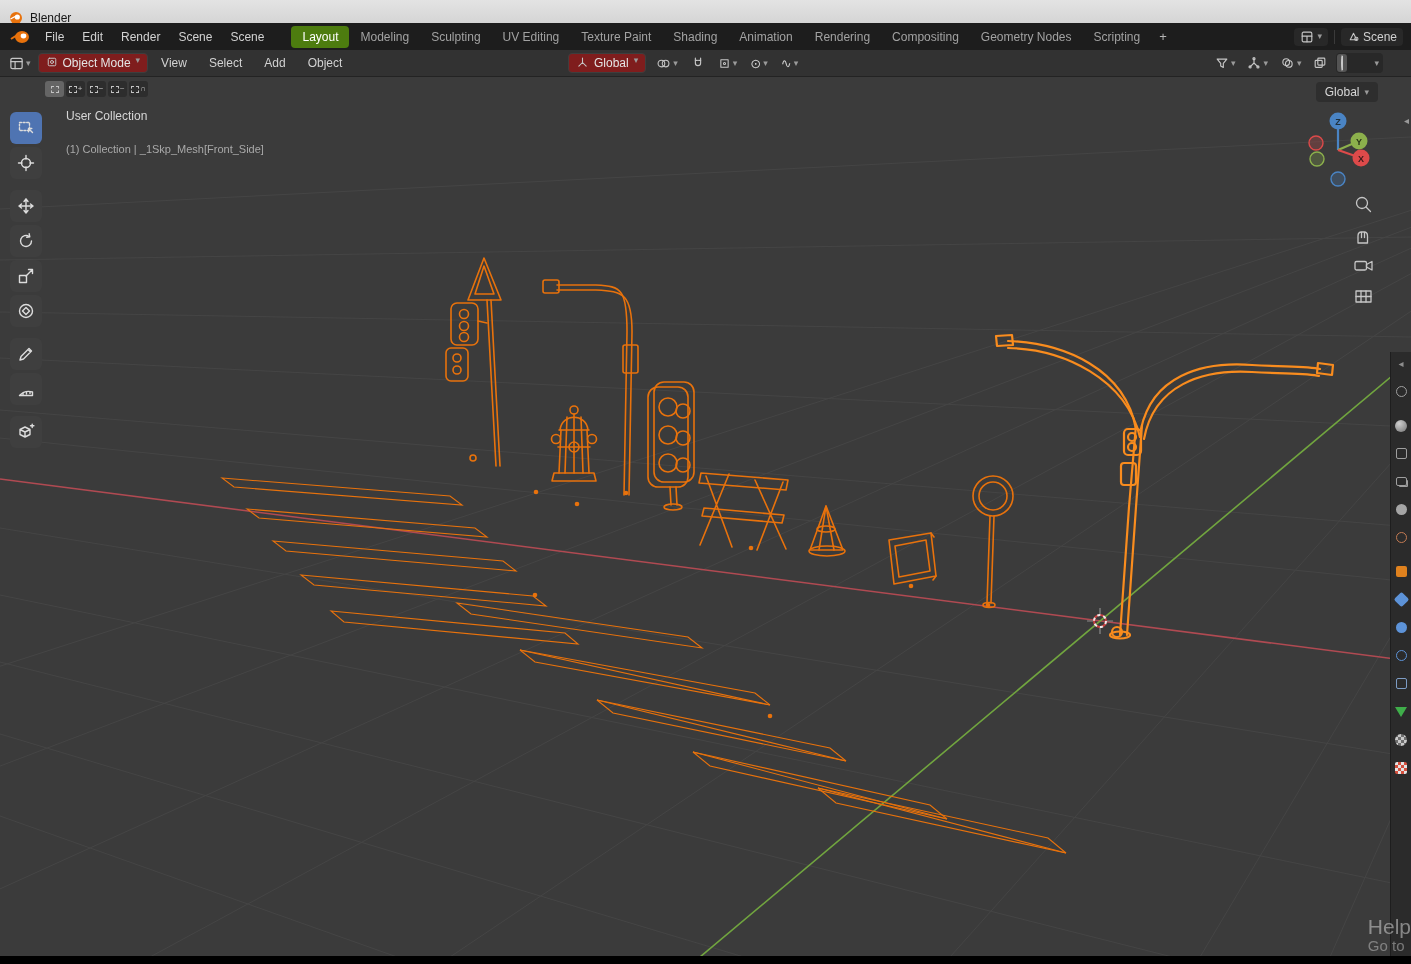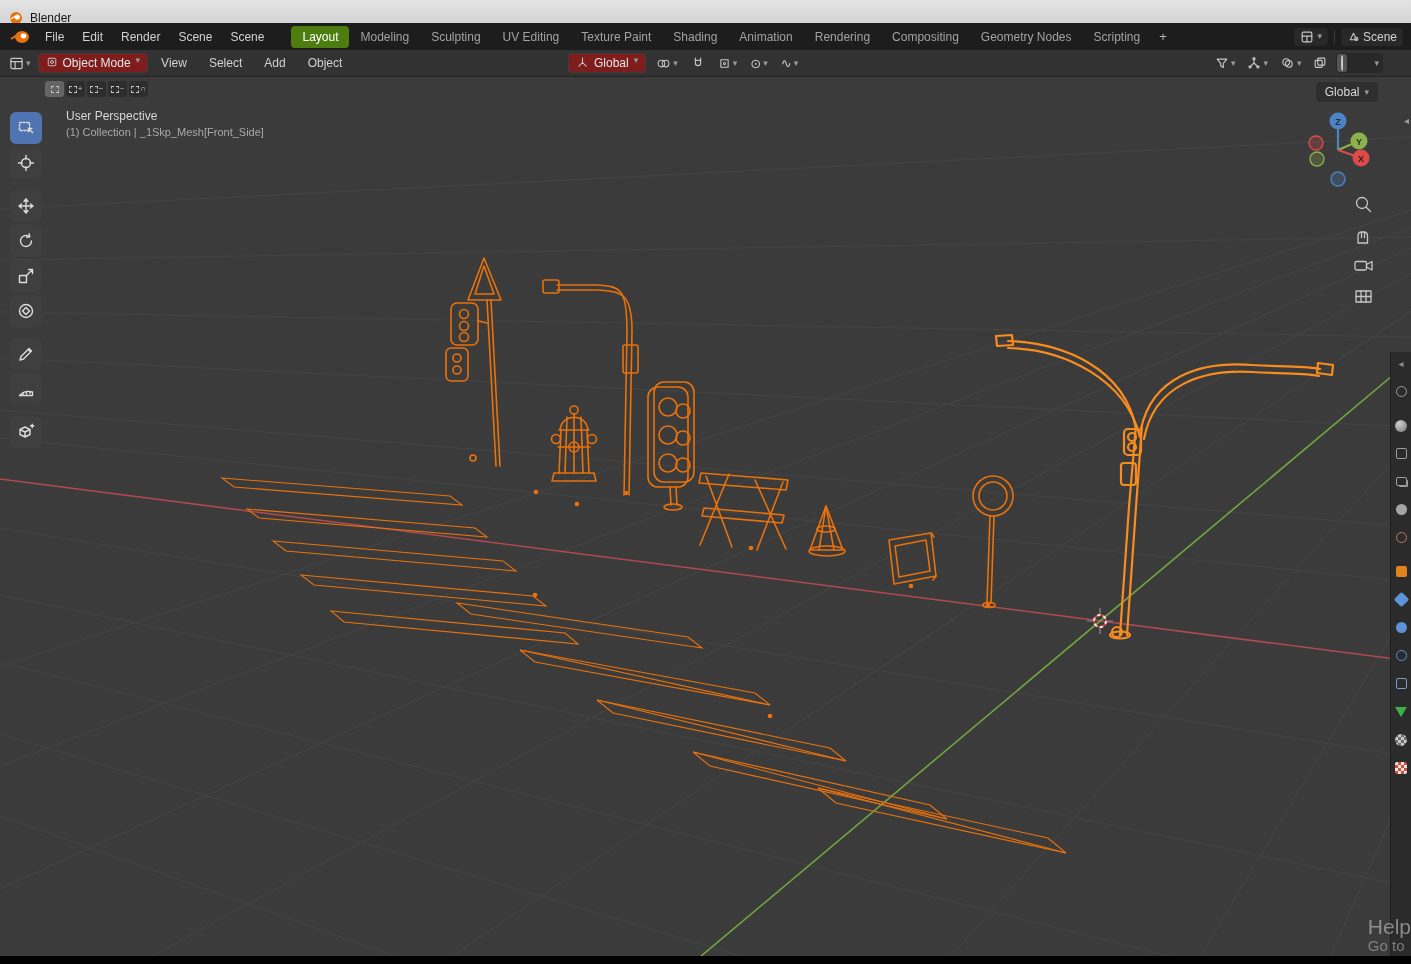--- a/index.html
+++ b/index.html
@@ -56,21 +56,21 @@
   .axisx{stroke:var(--axis-x);stroke-width:1.6;fill:none}
   .axisy{stroke:var(--axis-y);stroke-width:1.6;fill:none}
   .wire{stroke:var(--wireframe);stroke-width:1.6;fill:none;stroke-linejoin:round;stroke-linecap:round}
   .wire-thin{stroke:var(--wireframe);stroke-width:1.1;fill:none}
   .wire-active{stroke:var(--wireframe-active);stroke-width:2.2;fill:none;stroke-linejoin:round;stroke-linecap:round}
   .wire-dot{fill:var(--wireframe);stroke:none}
   .navico{stroke:#c6c6c6;stroke-width:1.3;fill:none;stroke-linejoin:round;stroke-linecap:round}
 
   .vp-text{position:absolute;left:66px;top:32px;pointer-events:none}
   .vp-text .t1{font-size:12px;color:#d6d6d6}
-  .vp-text .t2{font-size:11px;color:#a9a9a9;margin-top:3px}
+  .vp-text .t2{font-size:11px;color:#a9a9a9;margin-top:20px}
 
   .tool-settings{position:absolute;left:45px;top:4px;display:flex;gap:2px}
   .ts-btn{width:19px;height:16px;background:#2d2d2d;border-radius:3px;display:flex;align-items:center;justify-content:center;gap:1px}
   .ts-btn.active{background:#656565}
   .ts-sq{width:8px;height:7px;border:1px dashed #c3c3c3}
   .ts-mark{font-size:8px;color:#c3c3c3;line-height:1}
 
   .left-toolbar{position:absolute;left:10px;top:33px;display:flex;flex-direction:column;width:34px}
   .tool-btn{width:32px;height:32px;margin:1.5px 0;background:#3f3f3f;border-radius:6px;
     display:flex;align-items:center;justify-content:center}
@@ -465,21 +465,21 @@
         <span class="ts-sq"></span>
         <span class="ts-mark">~</span>
       </span>
     <span class="ts-btn">
         <span class="ts-sq"></span>
         <span class="ts-mark">∩</span>
       </span>
   </div>
 
   <div class="vp-text">
-    <div class="t1">User Perspective</div>
+    <div class="t1">User Collection</div>
     <div class="t2">(1) Collection | _1Skp_Mesh[Front_Side]</div>
   </div>
 
   <div class="left-toolbar">
     <div class="tool-btn active">
       <svg width="18" height="18" viewBox="0 0 18 18">
           <g class="ticon">
         <rect x="2.5" y="3.5" width="10" height="8" stroke-dasharray="2 1.6"></rect>
         <path d="M11.5,9.5 L15.5,13.5 M11.5,12.8 V9.5 H14.8"></path>
           </g>

